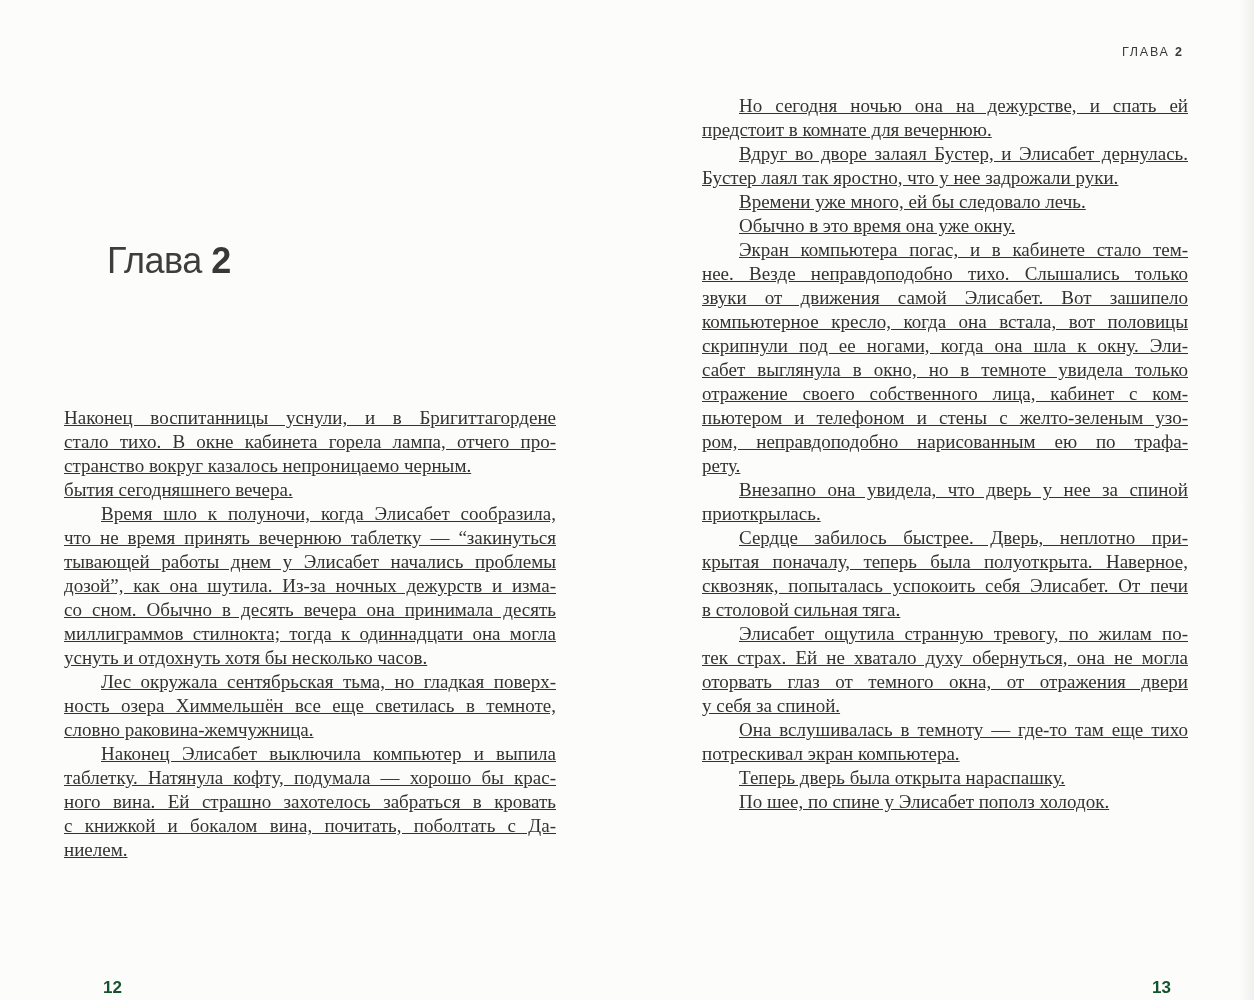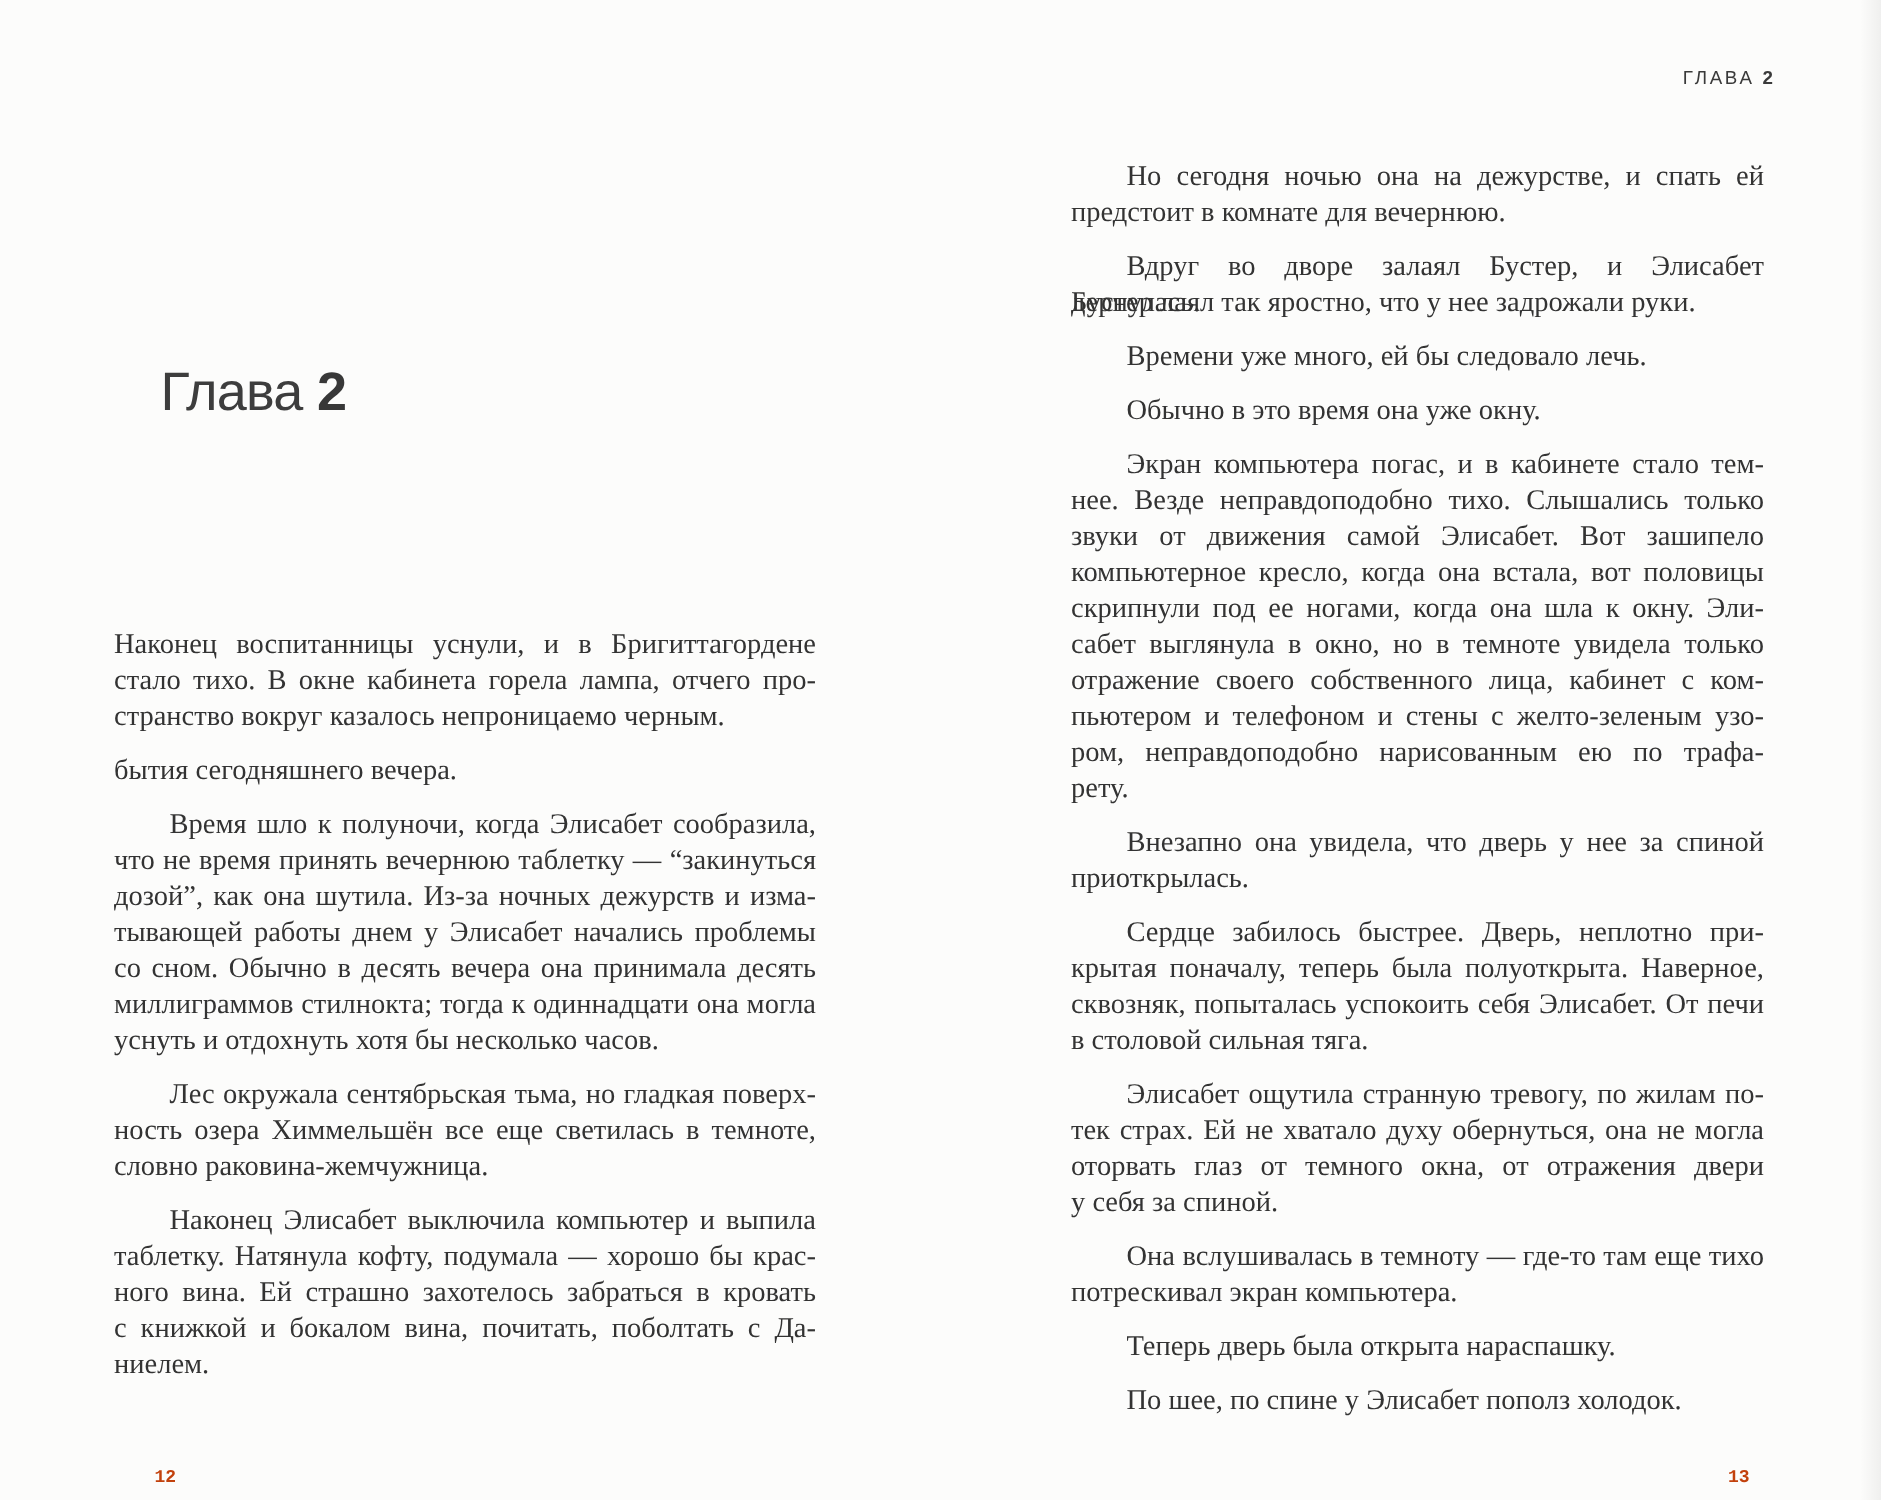--- a/index.html
+++ b/index.html
@@ -50,37 +50,37 @@
     white-space: nowrap;
   }
   .running-head .num { font-weight: bold; letter-spacing: 0; }
   .body-text {
     position: absolute;
     font-size: 19px;
     color: #333;
   }
   .body-text.left  { left: 64px;  top: 406px; width: 492px; }
   .body-text.right { left: 702px; top: 94px;  width: 486px; }
-  .para { margin: 12px; }
+  .para { margin: 0; text-decoration: underline; }
   .line {
     height: 24px;
     line-height: 24px;
     text-align: justify;
     text-align-last: justify;
     white-space: normal;
   }
   .line.last { text-align-last: left; }
   .line.indent { text-indent: 37px; }
   .page-number {
     position: absolute;
     top: 978px;
-    font-family: Liberation Mono, monospace;
-    font-size: 12px;
+    font-family: Liberation Sans, sans-serif;
+    font-size: 17px;
     font-weight: bold;
-    color: #c2410c;
+    color: #14532d;
   }
   .page-number.pn-left  { left: 103px; }
   .page-number.pn-right { left: 1152px; }
 </style>
 </head>
 <body>
 
 <div class="spread">
 
   <div>
@@ -93,22 +93,22 @@
           <div class="line">Наконец воспитанницы уснули, и в Бригиттагордене</div>
           <div class="line">стало тихо. В окне кабинета горела лампа, отчего про-</div>
           <div class="line last">странство вокруг казалось непроницаемо черным.</div>
         </div>
         <div class="para">
           <div class="line last">бытия сегодняшнего вечера.</div>
         </div>
         <div class="para">
           <div class="line indent">Время шло к полуночи, когда Элисабет сообразила,</div>
           <div class="line">что не время принять вечернюю таблетку — “закинуться</div>
+          <div class="line">тывающей работы днем у Элисабет начались проблемы</div>
           <div class="line">дозой”, как она шутила. Из-за ночных дежурств и изма-</div>
-          <div class="line">тывающей работы днем у Элисабет начались проблемы</div>
           <div class="line">со сном. Обычно в десять вечера она принимала десять</div>
           <div class="line">миллиграммов стилнокта; тогда к одиннадцати она могла</div>
           <div class="line last">уснуть и отдохнуть хотя бы несколько часов.</div>
         </div>
         <div class="para">
           <div class="line indent">Лес окружала сентябрьская тьма, но гладкая поверх-</div>
           <div class="line">ность озера Химмельшён все еще светилась в темноте,</div>
           <div class="line last">словно раковина-жемчужница.</div>
         </div>
         <div class="para">

